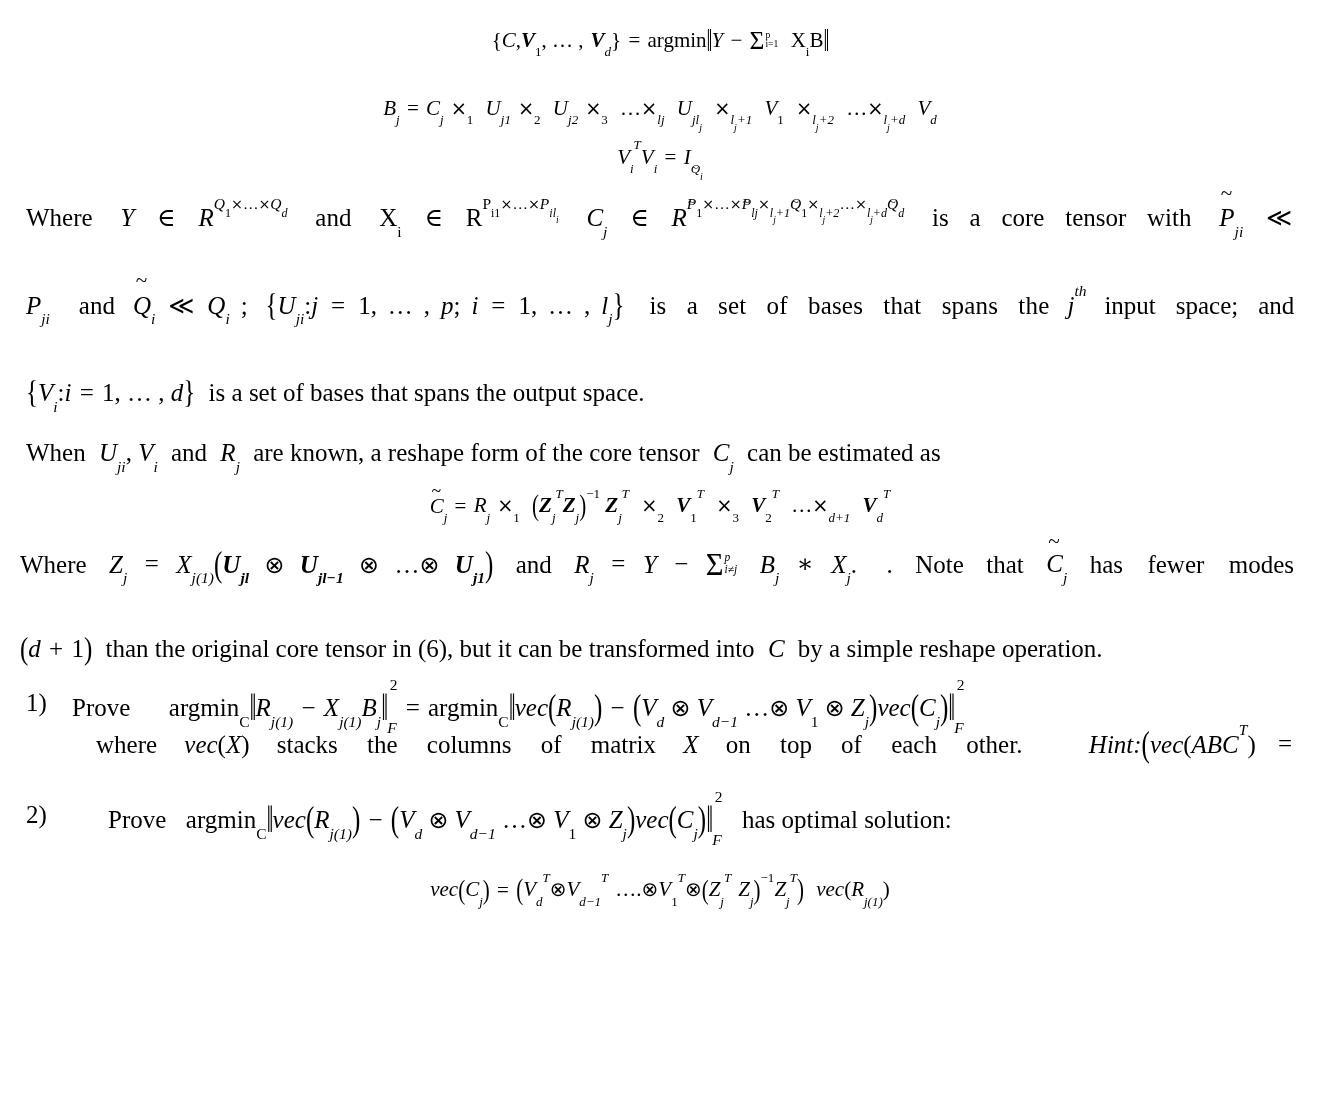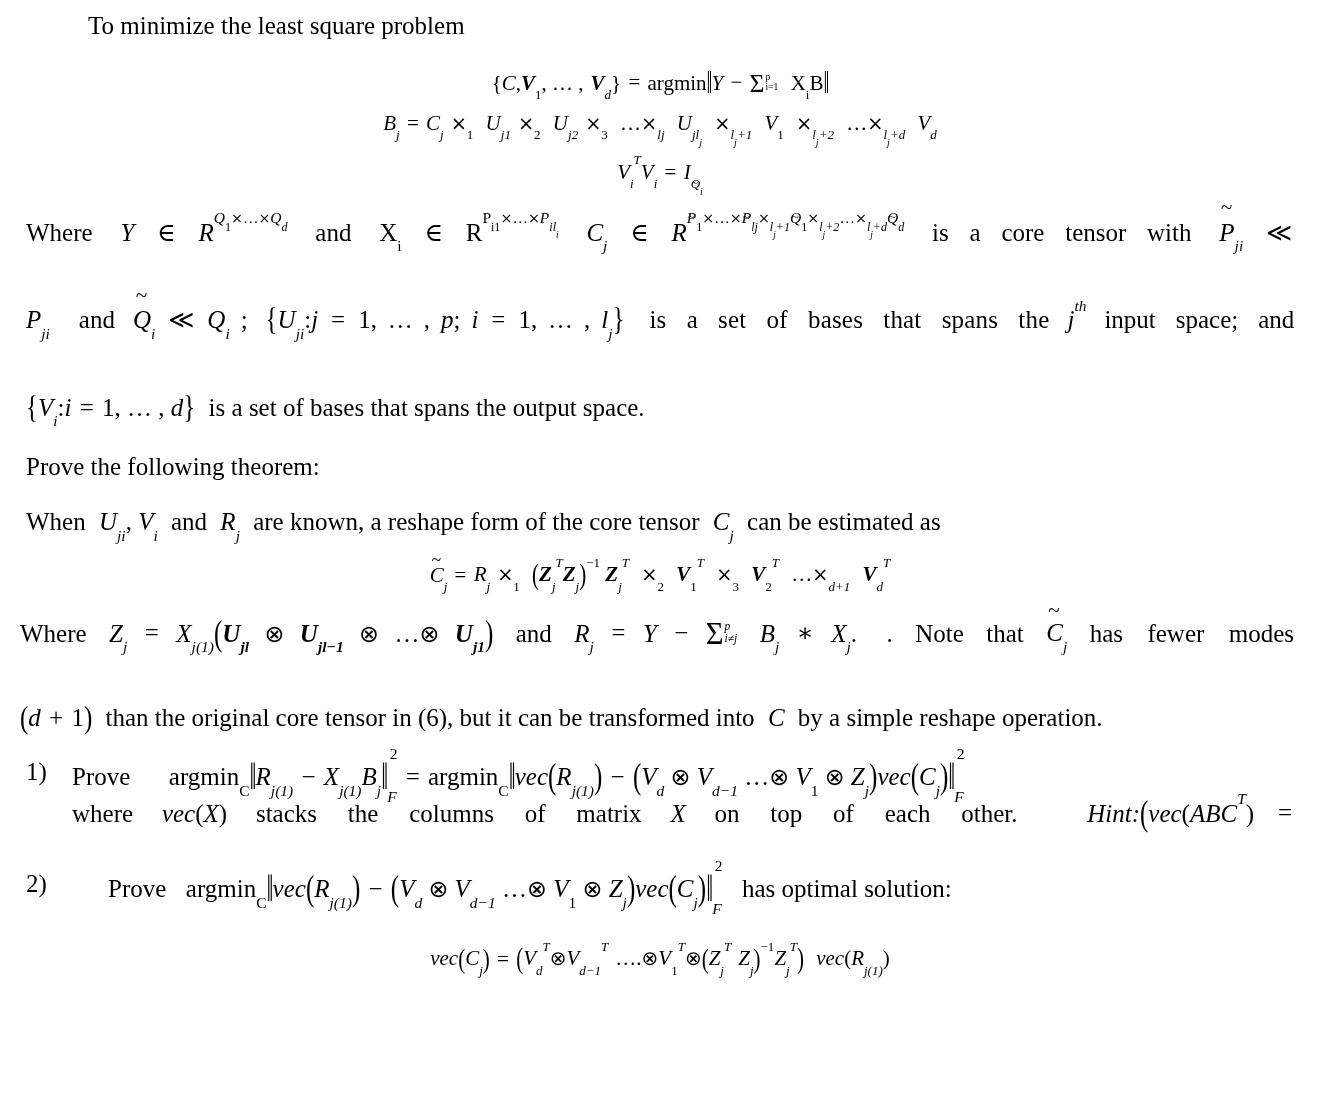--- a/index.html
+++ b/index.html
@@ -128,34 +128,31 @@
   }
   .gap-wide { display: inline-block; width: 26px; }
   .gap-med { display: inline-block; width: 14px; }
   .gap-sm { display: inline-block; width: 7px; }
 </style>
 </head>
 <body>
 
 <div class="page">
 
-  <div class="para body-text" style="margin-top:10px; margin-left:88px;">
-    <span>To minimize the least square problem</span>
-  </div>
 
   <div class="eq" style="margin-top:26px;">
     <span class="mup">{</span><span class="mi">C</span><span class="mup">,</span><span class="mib">V</span><sub class="mup">1</sub><span class="mup">, … ,</span><span class="gap-sm"></span><span class="mib">V</span><sub class="mi">d</sub><span class="mup">}</span>
     <span class="op">=</span>
     <span class="mup">argmin</span><span class="norm">‖</span><span class="mi">Y</span>
     <span class="op">−</span>
     <span class="bigsum">Σ</span><span class="sumlim"><span class="top">p</span><span class="bot">i=1</span></span>
     <span class="gap-sm"></span><span class="mup">X</span><sub class="mup">i</sub><span class="mup">B</span><span class="norm">‖</span>
   </div>
 
-  <div class="eq" style="margin-top:12px;text-align:center;">
+  <div class="eq" style="margin-top:40px;text-align:center;">
     <span class="mi">B</span><sub class="mi">j</sub>
     <span class="op">=</span>
     <span class="mi">C</span><sub class="mi">j</sub><span class="gap-sm"></span><span class="times">×</span><sub class="mup">1</sub><span class="gap-sm"></span>
     <span class="mi">U</span><sub class="mi">j1</sub><span class="gap-sm"></span><span class="times">×</span><sub class="mup">2</sub><span class="gap-sm"></span>
     <span class="mi">U</span><sub class="mi">j2</sub><span class="gap-sm"></span><span class="times">×</span><sub class="mup">3</sub><span class="gap-sm"></span>
     <span class="mup">…</span><span class="times">×</span><sub class="mi">lj</sub><span class="gap-sm"></span>
     <span class="mi">U</span><sub class="mi">jl<sub class="mi">j</sub></sub><span class="gap-sm"></span>
     <span class="times">×</span><sub class="mi">l<sub class="mi">j</sub>+1</sub><span class="gap-sm"></span>
     <span class="mi">V</span><sub class="mup">1</sub><span class="gap-sm"></span>
     <span class="times">×</span><sub class="mi">l<sub class="mi">j</sub>+2</sub><span class="gap-sm"></span>
@@ -190,23 +187,20 @@
       <span class="gap-med"></span><span class="spaced" style="word-spacing:9px;">is a set of bases that spans the</span><span class="gap-sm"></span>
       <span class="mi">j</span><sup class="mi">th</sup><span class="gap-sm"></span>
       <span style="word-spacing:9px;margin-top:27px;">input space; and</span>
     </span>
     <span style="display:block; line-height:1.75;">
       <span class="pr2">{</span><span class="mi">V</span><sub class="mi">i</sub><span class="mup">:</span><span class="mi">i</span> <span class="op">=</span> <span class="mup">1, … , </span><span class="mi">d</span><span class="pr2">}</span>
       <span class="gap-sm"></span><span>is a set of bases that spans the output space.</span>
     </span>
   </div>
 
-  <div class="para body-text" style="margin-top:22px;">
-    <span>Prove the following theorem:</span>
-  </div>
 
   <div class="para body-text" style="margin-top:22px;">
     <span>When</span><span class="gap-sm"></span>
     <span class="mi">U</span><sub class="mi">ji</sub><span>,</span>
     <span class="mi">V</span><sub class="mi">i</sub><span class="gap-sm"></span>
     <span>and</span><span class="gap-sm"></span>
     <span class="mi">R</span><sub class="mi">j</sub><span class="gap-sm"></span>
     <span>are known, a reshape form of the core tensor</span><span class="gap-sm"></span>
     <span class="mi">C</span><sub class="mi">j</sub><span class="gap-sm"></span>
     <span>can be estimated as</span>
@@ -255,21 +249,21 @@
       <span class="li-body">
         <span style="display:block; line-height:1.42;">
           <span>Prove</span>
           <span class="gap-wide"></span>
           <span class="mup">argmin</span><sub class="mup">C</sub><span class="norm">‖</span><span class="mi">R</span><sub class="mi">j(1)</sub>
           <span class="op">−</span> <span class="mi">X</span><sub class="mi">j(1)</sub><span class="mi">B</span><sub class="mi">j</sub><span class="norm">‖</span><sub class="mi" style="bottom:-0.7em;">F</sub><sup class="mup" style="top:-1.05em; margin-left:-7px;">2</sup>
           <span class="op">=</span>
           <span class="mup">argmin</span><sub class="mup">C</sub><span class="norm">‖</span><span class="mi">vec</span><span class="pr">(</span><span class="mi">R</span><sub class="mi">j(1)</sub><span class="pr">)</span>
           <span class="op">−</span> <span class="pr">(</span><span class="mi">V</span><sub class="mi">d</sub> <span class="kron">⊗</span> <span class="mi">V</span><sub class="mi">d−1</sub> <span class="mup">…</span><span class="kron">⊗</span> <span class="mi">V</span><sub class="mup">1</sub> <span class="kron">⊗</span> <span class="mi">Z</span><sub class="mi">j</sub><span class="pr">)</span><span class="mi">vec</span><span class="pr">(</span><span class="mi">C</span><sub class="mi">j</sub><span class="pr">)</span><span class="norm">‖</span><sub class="mi" style="bottom:-0.7em;">F</sub><sup class="mup" style="top:-1.05em; margin-left:-7px;">2</sup>
         </span>
-        <span class="justify-stretch" style="line-height:1.42;">
+        <span class="justify-stretch" style="line-height:1.42;margin-left:24px;">
           <span>where</span><span class="gap-sm"></span>
           <span class="mi">vec</span><span class="mup">(</span><span class="mi">X</span><span class="mup">)</span><span class="gap-sm"></span>
           <span style="word-spacing:9px;">stacks the columns of matrix</span><span class="gap-sm"></span>
           <span class="mi">X</span><span class="gap-sm"></span>
           <span style="word-spacing:9px;">on top of each other.</span>
           <span class="gap-wide"></span>
           <span class="mi">Hint:</span><span class="pr">(</span><span class="mi">vec</span><span class="mup">(</span><span class="mi">ABC</span><sup class="mi">T</sup><span class="mup">)</span> <span class="op">=</span>
         </span>
       </span>
     </li>

